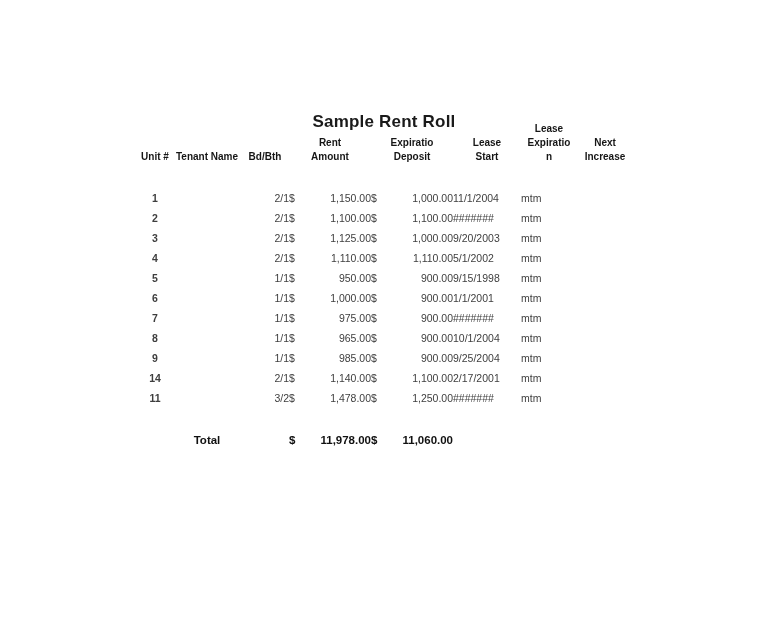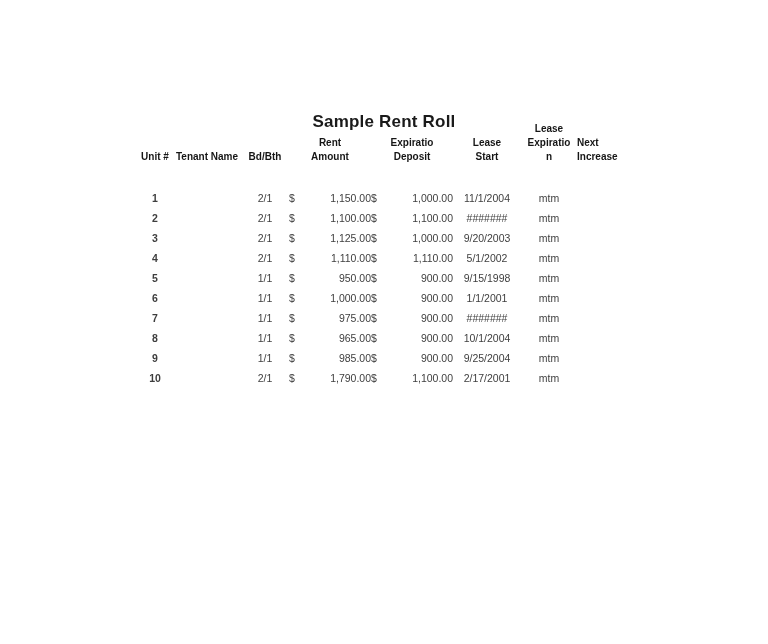--- a/index.html
+++ b/index.html
@@ -75,43 +75,43 @@
     vertical-align: bottom;
     padding-bottom: 2px;
   }
   td.h-unit    { text-align: center; }
   td.h-tenant  { text-align: center; }
   td.h-bdbth   { text-align: center; }
   td.h-rent    { text-align: center; }
   td.h-dep     { text-align: center; }
   td.h-start   { text-align: center; }
   td.h-exp     { text-align: center; white-space: normal; word-break: break-all; }
-  td.h-next    { text-align: left; white-space: normal; }
+  td.h-next    { text-align: center; white-space: normal; }
 
   .hdr-line { display: block; }
 
   
   tr.data-row { height: 20px; }
   tr.data-row td {
     font-size: 10.5px;
     color: #3e3e3e;
     vertical-align: middle;
   }
   td.d-unit {
     text-align: center;
     font-weight: bold;
     color: #111111;
     font-size: 10.5px;
   }
   td.d-tenant  { text-align: left; }
-  td.d-bdbth   { text-align: center; padding-right: 4px; }
+  td.d-bdbth   { text-align: right; padding-right: 4px; }
   td.d-sym     { text-align: left; }
   td.d-amt     { text-align: right; padding-right: 2px; }
-  td.d-start   { text-align: center; }
-  td.d-exp     { text-align: center; }
+  td.d-start   { }
+  td.d-exp     { }
   td.d-next    { text-align: center; }
 
   
   tr.spacer-row { height: 22px; }
   tr.total-row  { height: 20px; }
   tr.total-row td {
     font-size: 11.5px;
     font-weight: bold;
     color: #111111;
     vertical-align: middle;
@@ -281,29 +281,53 @@
           <td class="d-bdbth">1/1</td>
           <td class="d-sym">$</td>
           <td class="d-amt">985.00</td>
           <td class="d-sym">$</td>
           <td class="d-amt">900.00</td>
           <td class="d-start">9/25/2004</td>
           <td class="d-exp">mtm</td>
           <td class="d-next"></td>
         </tr>
         <tr class="data-row">
-          <td class="d-unit">10</td>
-          <td class="d-tenant"></td>
-          <td class="d-bdbth">2/1</td>
-          <td class="d-sym">$</td>
-          <td class="d-amt">1,790.00</td>
+          <td class="d-unit">14</td>
+          <td class="d-tenant"></td>
+          <td class="d-bdbth">2/1</td>
+          <td class="d-sym">$</td>
+          <td class="d-amt">1,140.00</td>
           <td class="d-sym">$</td>
           <td class="d-amt">1,100.00</td>
           <td class="d-start">2/17/2001</td>
           <td class="d-exp">mtm</td>
           <td class="d-next"></td>
         </tr>
+        <tr class="data-row">
+          <td class="d-unit">11</td>
+          <td class="d-tenant"></td>
+          <td class="d-bdbth">3/2</td>
+          <td class="d-sym">$</td>
+          <td class="d-amt">1,478.00</td>
+          <td class="d-sym">$</td>
+          <td class="d-amt">1,250.00</td>
+          <td class="d-start">#######</td>
+          <td class="d-exp">mtm</td>
+          <td class="d-next"></td>
+        </tr>
         <tr class="spacer-row">
           <td colspan="10"></td>
+        </tr>
+        <tr class="total-row">
+          <td></td>
+          <td class="t-label">Total</td>
+          <td></td>
+          <td class="t-sym">$</td>
+          <td class="t-amt">11,978.00</td>
+          <td class="t-sym">$</td>
+          <td class="t-amt">11,060.00</td>
+          <td></td>
+          <td></td>
+          <td></td>
         </tr>
       </tbody>
   </table>
 </div>
 
 </body></html>

